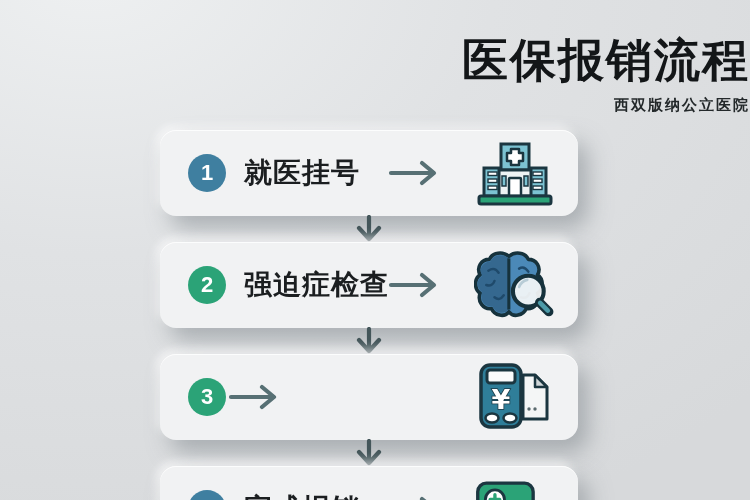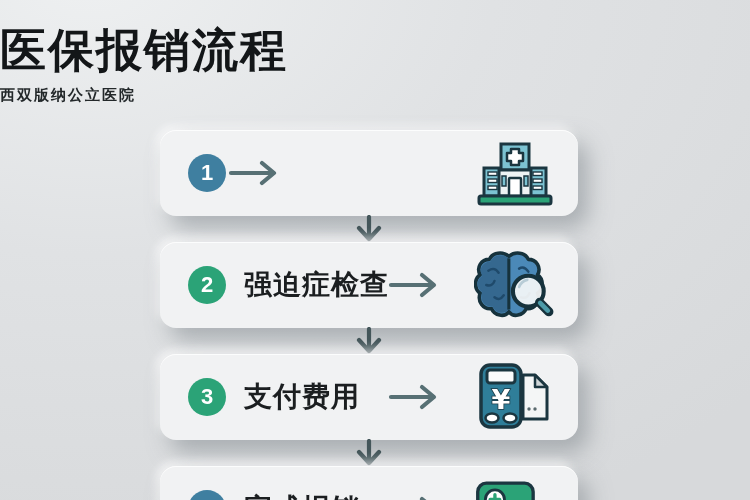--- a/index.html
+++ b/index.html
@@ -1,21 +1,21 @@
 <!DOCTYPE html>
 <html><head>
 <meta charset="utf-8">
 <style>
   html, body { margin:0; padding:0; }
   body {
     width:750px; height:500px; overflow:hidden; position:relative;
     background: radial-gradient(ellipse 900px 620px at 12% -5%, #eef0f1 0%, #e0e2e4 45%, #d7d9db 100%);
     font-family:"Liberation Sans", "DejaVu Sans", sans-serif;
   }
-  .header { position:absolute; top:24px; left:0; width:100%; text-align:left; }
+  .header { position:absolute; top:34px; left:0; width:100%; text-align:right; }
   .title { font-size:46px; font-weight:bold; color:#131618; letter-spacing:2px; line-height:1.15; }
   .subtitle { margin-top:9px; font-size:15px; font-weight:bold; color:#23282a; letter-spacing:2px; }
 
   .flow { position:absolute; left:160px; top:130px; width:418px;
           display:flex; flex-direction:column; align-items:center; }
   .card {
     width:100%; height:86px; box-sizing:border-box; flex-shrink:0;
     background:#f1f2f3; border-radius:16px;
     box-shadow: 10px 12px 22px rgba(118,126,131,0.50), -4px -5px 10px rgba(255,255,255,0.65),
                 inset 0 1px 0 rgba(255,255,255,0.8);
@@ -46,20 +46,21 @@
   <div class="title">医保报销流程</div>
   <div class="subtitle">西双版纳公立医院</div>
 </div>
 
 <div class="flow">
 
   <div class="card">
     <div class="badge badge-blue">
       <span>1</span>
     </div>
+    <div class="label">就医挂号</div>
     <svg class="rarrow" width="58" height="28" viewBox="0 0 58 28">
       <path d="M3 14 H44 M34 4 L46 14 L34 24" fill="none" stroke="#577074" stroke-width="4.2" stroke-linecap="round" stroke-linejoin="round"></path>
     </svg>
     <div class="icon-box">
       <svg width="80" height="70" viewBox="0 0 80 70">
         <rect x="9" y="30" width="17" height="28" fill="#7cc3d2" stroke="#1b3640" stroke-width="3"></rect>
         <rect x="54" y="30" width="17" height="28" fill="#7cc3d2" stroke="#1b3640" stroke-width="3"></rect>
         <rect x="26" y="6" width="28" height="26" fill="#7cc3d2" stroke="#1b3640" stroke-width="3"></rect>
         <rect x="24" y="32" width="32" height="26" fill="#eef3f4" stroke="#1b3640" stroke-width="3"></rect>
         <path d="M36 11 h8 v4 h4 v8 h-4 v4 h-8 v-4 h-4 v-8 h4 Z" fill="#ffffff" stroke="#1b3640" stroke-width="2.5" stroke-linejoin="round"></path>
@@ -108,21 +109,20 @@
   <div class="connector">
     <svg width="26" height="28" viewBox="0 0 26 28">
       <path d="M13 2 V21 M3 13 L13 24 L23 13" fill="none" stroke="#44565a" stroke-width="4.2" stroke-linecap="round" stroke-linejoin="round"></path>
     </svg>
   </div>
 
   <div class="card">
     <div class="badge badge-green">
       <span>3</span>
     </div>
-    <div class="label">支付费用</div>
     <svg class="rarrow" width="58" height="28" viewBox="0 0 58 28">
       <path d="M3 14 H44 M34 4 L46 14 L34 24" fill="none" stroke="#577074" stroke-width="4.2" stroke-linecap="round" stroke-linejoin="round"></path>
     </svg>
     <div class="icon-box">
       <svg width="80" height="72" viewBox="0 0 80 72">
         <path d="M48 14 H60 L72 26 V58 H48 Z" fill="#f4f6f6" stroke="#1b3640" stroke-width="3" stroke-linejoin="round"></path>
         <path d="M60 14 V26 H72 Z" fill="#cfd6d8" stroke="#1b3640" stroke-width="2.5" stroke-linejoin="round"></path>
         <circle cx="54" cy="48" r="1.7" fill="#5a6a6e"></circle>
         <circle cx="60" cy="48" r="1.7" fill="#5a6a6e"></circle>
         <rect x="6" y="4" width="40" height="62" rx="9" fill="#2f7e99" stroke="#1b3640" stroke-width="3.5"></rect>

